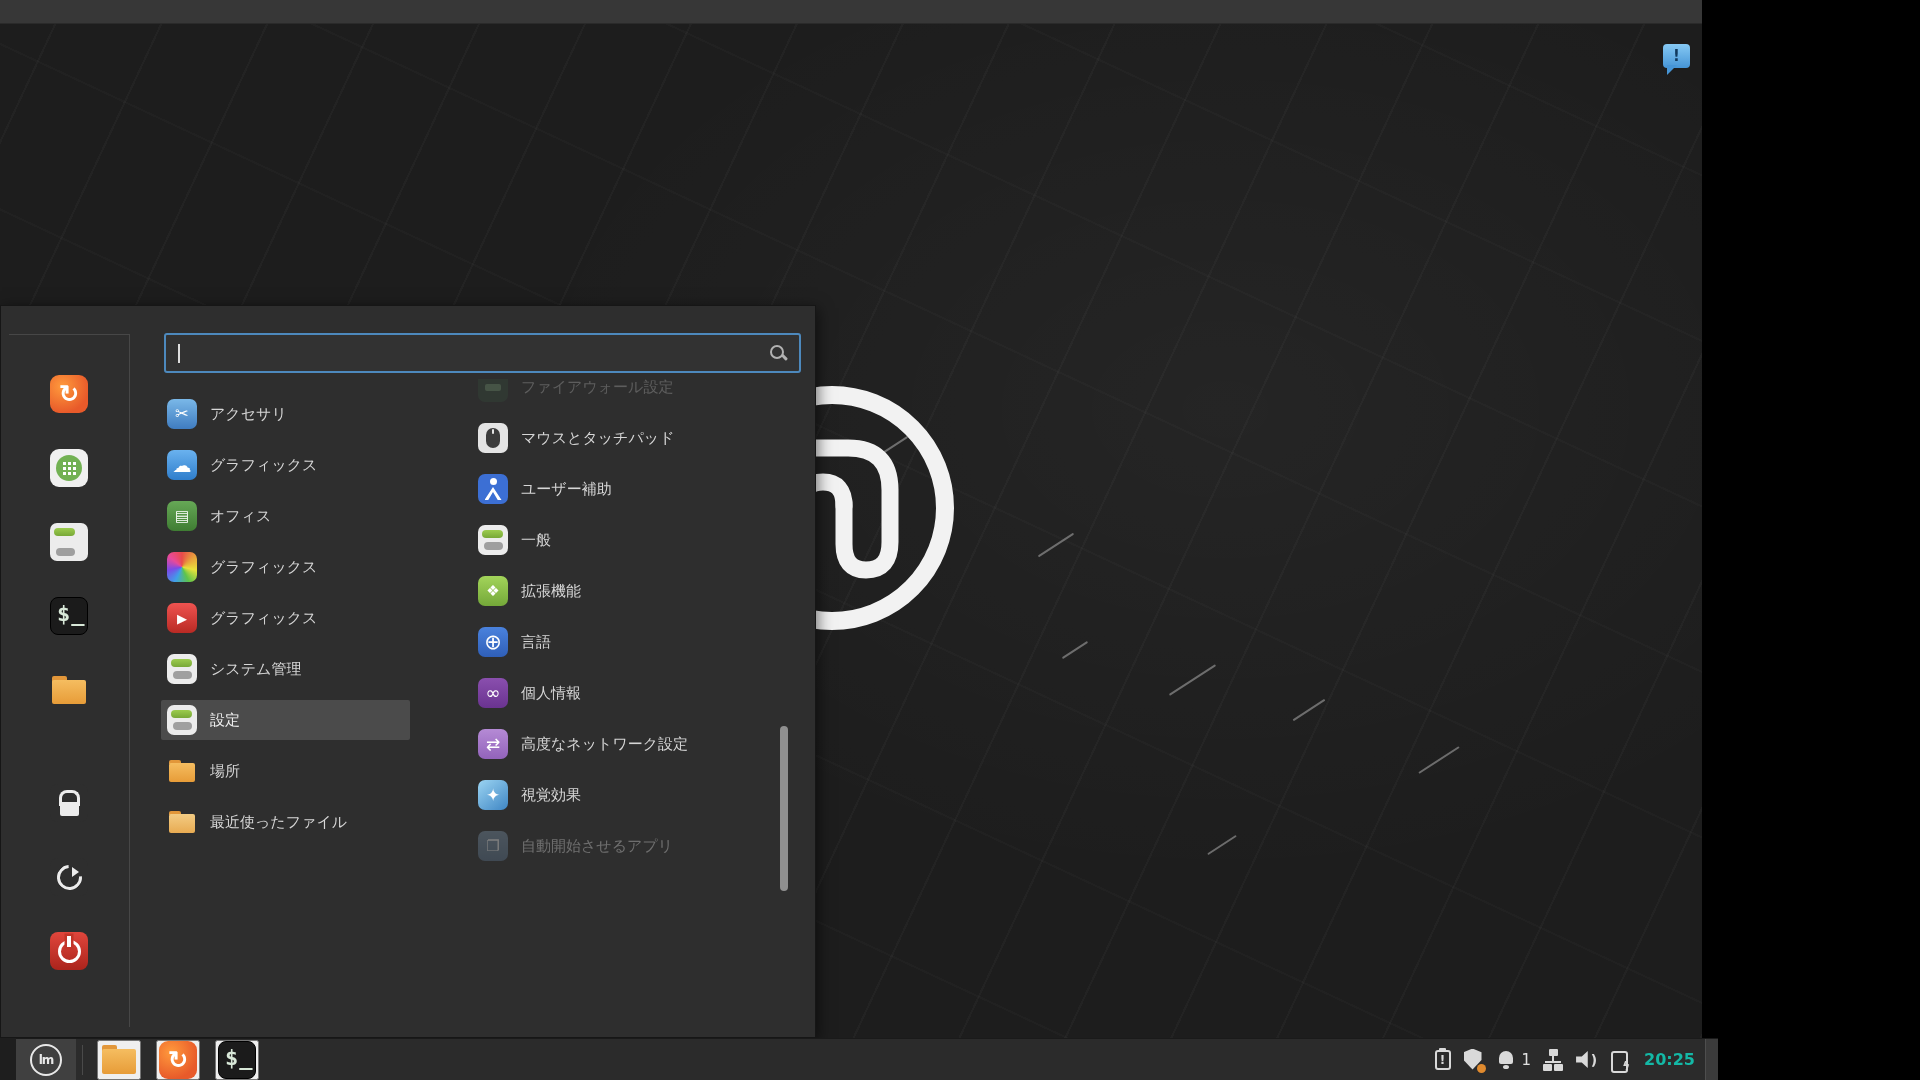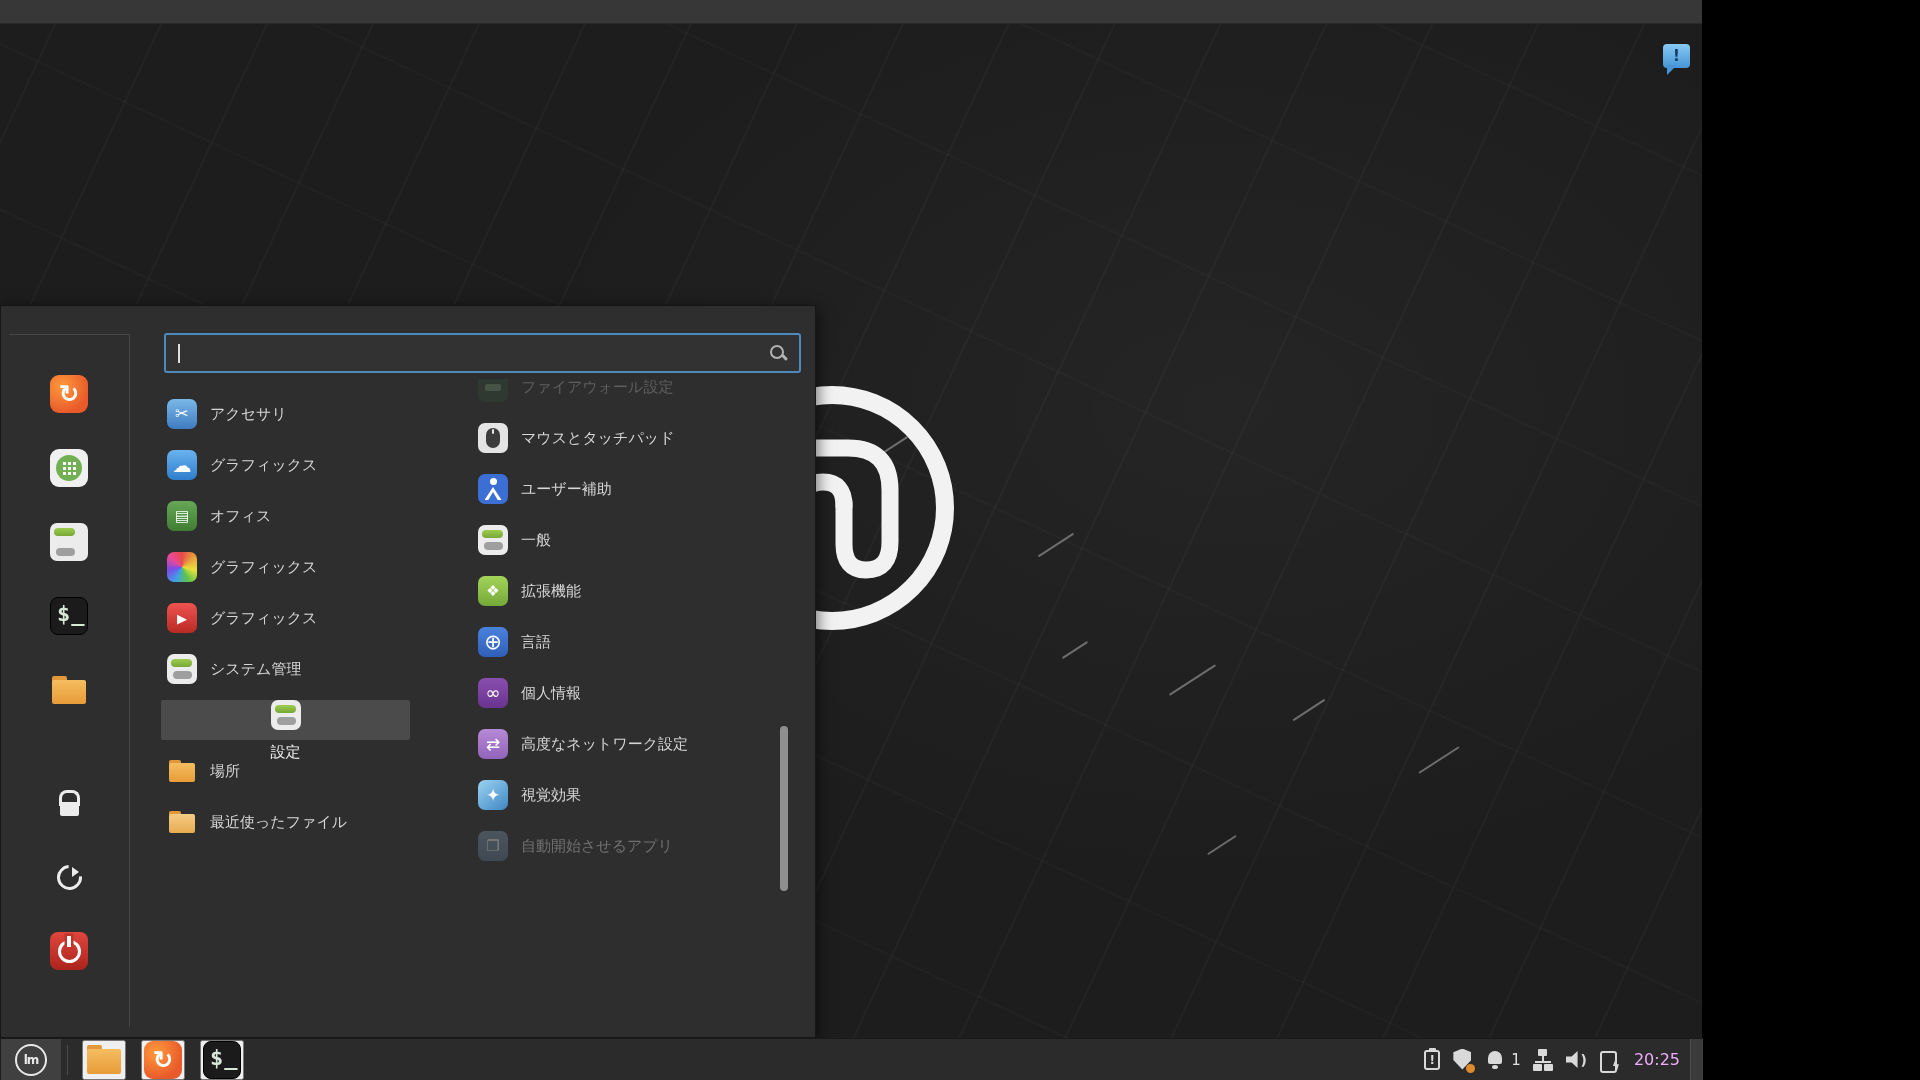--- a/index.html
+++ b/index.html
@@ -46,21 +46,21 @@
     font-size:15px;font-family:inherit;padding:0;}
   .caret{width:2px;height:19px;background:#dedede;margin-right:2px;}
   .icon-search{position:relative;width:18px;height:18px;flex:none;}
   .icon-search::before{content:"";position:absolute;left:1px;top:1px;width:10px;height:10px;
     border:2px solid #b2b2b2;border-radius:50%;}
   .icon-search::after{content:"";position:absolute;right:2px;bottom:1px;width:2.5px;height:7px;
     background:#b2b2b2;border-radius:1px;transform:rotate(-45deg);}
 
   .cat-list{position:absolute;left:160px;top:88px;width:249px;display:flex;flex-direction:column;gap:11px;}
   .row{display:flex;align-items:center;gap:13px;height:40px;padding:0 6px;border-radius:2px;cursor:pointer;color:#d6d6d6;font-size:15px;}
-  .row.selected{background:#4b4b4b;color:#f0f0f0;flex-direction:column;}
+  .row.selected{background:#4b4b4b;color:#f0f0f0;}
   .row .label{white-space:nowrap;}
 
   .app-list{position:absolute;left:471px;top:73px;width:330px;height:612px;overflow:hidden;
     display:flex;flex-direction:column;gap:11px;}
   .faded{opacity:.38;}
   .clipped{margin-top:-12px;opacity:.28;}
 
   .scrollthumb{position:absolute;left:779px;top:420px;width:8px;height:165px;background:#8f8f8f;border-radius:4px;}
 
   
@@ -111,35 +111,35 @@
     justify-content:flex-start;padding:5px 0 0 6px;font-family:"DejaVu Sans Mono","Liberation Mono",monospace;
     font-size:11px;font-weight:700;color:#d8e8d8;letter-spacing:1px;}
   .icon-store{background:#f0f0f0;border-radius:9px;}
   .icon-store::before{content:"";position:absolute;width:26px;height:26px;background:#72b153;border-radius:50%;}
   .icon-store::after{content:"";position:absolute;width:15px;height:15px;
     background-image:radial-gradient(circle,#fff 1.6px,rgba(0,0,0,0) 2px);background-size:5px 5px;}
   .icon-firewall{background:#37523f;}
   .icon-firewall::after{content:"";position:absolute;width:16px;height:7px;background:#86b786;border-radius:2px;}
 
   
-  .taskbar{position:absolute;left:1px;bottom:0;width:1702px;height:42px;background:#2b2b2b;
+  .taskbar{position:absolute;left:16px;bottom:0;width:1702px;height:42px;background:#2b2b2b;
     border-top:1px solid #1a1a1a;display:flex;align-items:center;z-index:6;}
   .menu-btn{width:60px;height:100%;background:#404040;display:flex;align-items:center;
     justify-content:center;cursor:pointer;flex:none;}
   .mint-circle{width:32px;height:32px;border:2.5px solid #e8e8e8;border-radius:50%;display:flex;
     align-items:center;justify-content:center;color:#e8e8e8;font-weight:700;font-size:12px;letter-spacing:-1px;}
   .tb-sep{width:1px;height:30px;background:#4a4a4a;margin:0 8px 0 6px;flex:none;}
   .launchers{display:flex;align-items:center;gap:15px;padding-left:6px;}
   .launcher{width:44px;height:40px;display:flex;align-items:center;justify-content:center;cursor:pointer;flex:none;}
   .launcher .icon{width:38px;height:38px;font-size:22px;}
   .tb-spacer{flex:1;}
   .tray{display:flex;align-items:center;gap:11px;padding-right:8px;}
   .tray-item{display:flex;align-items:center;gap:5px;cursor:pointer;}
   .tray-text{color:#e0e0e0;font-size:15px;}
-  .clock{color:#f0abfc;font-size:16px;font-weight:400;padding:0 10px 0 6px;cursor:pointer;}
+  .clock{color:#14b8a6;font-size:16px;font-weight:700;padding:0 10px 0 6px;cursor:pointer;}
   .show-desktop{width:13px;height:100%;background:#3b3b3b;border-left:1px solid #4e4e4e;cursor:pointer;flex:none;}
 
   .ticon{position:relative;width:22px;height:26px;flex:none;display:flex;align-items:center;justify-content:center;}
   .icon-report{border:2px solid #d9d9d9;border-radius:3px;width:16px;height:20px;
     color:#d9d9d9;font-size:12px;font-weight:700;}
   .icon-report::before{content:"";position:absolute;top:-4px;left:50%;margin-left:-3.5px;width:7px;height:3px;
     background:#d9d9d9;border-radius:1px;}
   .icon-shieldup::before{content:"";position:absolute;top:2px;width:18px;height:21px;background:#d9d9d9;
     clip-path:polygon(50% 0,100% 18%,100% 55%,50% 100%,0 55%,0 18%);}
   .icon-shieldup::after{content:"";position:absolute;right:-2px;bottom:0;width:9px;height:9px;

